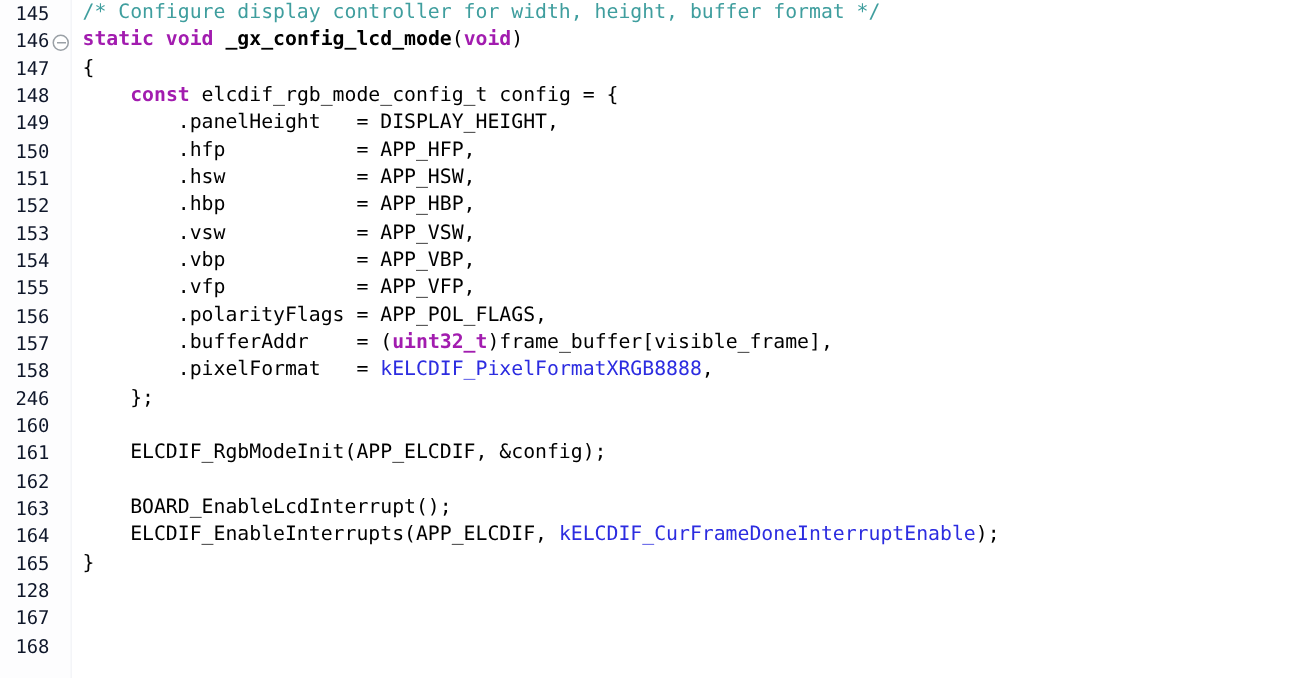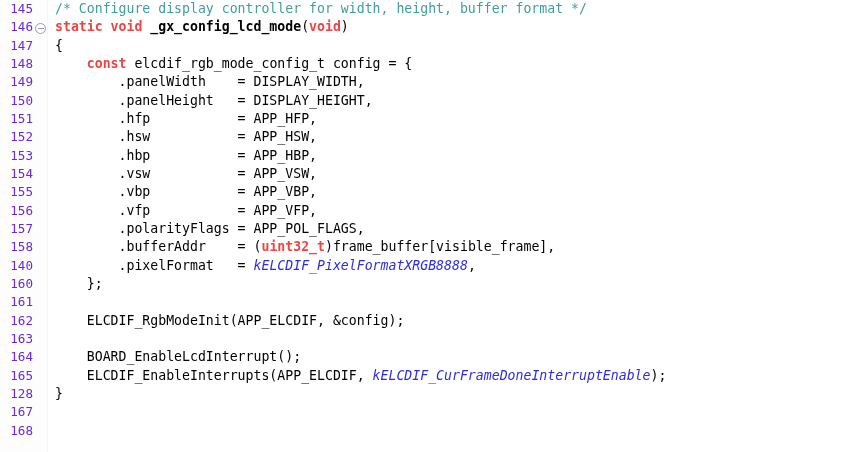--- a/index.html
+++ b/index.html
@@ -57,21 +57,21 @@
     line-height: 18.33px;
     position: relative;
     font-size: 12.6px;
     font-family: "DejaVu Sans Mono", "Liberation Mono", monospace;
   }
 
   .lineno {
     position: absolute;
     right: 14px;
     top: 0;
-    color: #6d28d9;
+    color: #0f172a;
     letter-spacing: 0px;
   }
 
   .fold-marker {
     position: absolute;
     right: 1px;
     top: 4.4px;
     width: 11px;
     height: 11px;
     border: 1px solid #9aa0a6;
@@ -90,23 +90,23 @@
   }
 
   .code-text {
     padding-left: 6px;
     display: block;
   }
 
   
   .t-plain    { color: #000000; }
   .t-comment  { color: #3f9e9e; }
-  .t-keyword  { color: #ef4444; font-weight: bold; }
+  .t-keyword  { color: #a21caf; font-weight: bold; }
   .t-fname    { color: #000000; font-weight: bold; text-align: center; }
-  .t-const    { color: #2c2ce0; font-style: italic; }
+  .t-const    { color: #2c2ce0; }
   .t-punct    { color: #000000; }
 </style>
 </head>
 <body>
 
 <div id="editor">
 
   <div id="gutter">
       <div class="gutter-line">
         <span class="lineno">145</span>
@@ -145,21 +145,21 @@
       <div class="gutter-line">
         <span class="lineno">156</span>
       </div>
       <div class="gutter-line">
         <span class="lineno">157</span>
       </div>
       <div class="gutter-line">
         <span class="lineno">158</span>
       </div>
       <div class="gutter-line">
-        <span class="lineno">140</span>
+        <span class="lineno">246</span>
       </div>
       <div class="gutter-line">
         <span class="lineno">160</span>
       </div>
       <div class="gutter-line">
         <span class="lineno">161</span>
       </div>
       <div class="gutter-line">
         <span class="lineno">162</span>
       </div>
@@ -181,21 +181,20 @@
       <div class="gutter-line">
         <span class="lineno">168</span>
       </div>
     </div>
 
   <div id="code-area">
       <div class="line"><span class="code-text"><span class="t-comment">/* Configure display controller for width, height, buffer format */</span></span></div>
       <div class="line"><span class="code-text"><span class="t-keyword">static void </span><span class="t-fname">_gx_config_lcd_mode</span><span class="t-punct">(</span><span class="t-keyword">void</span><span class="t-punct">)</span></span></div>
       <div class="line"><span class="code-text"><span class="t-plain">{</span></span></div>
       <div class="line"><span class="code-text"><span class="t-plain">    </span><span class="t-keyword">const</span><span class="t-plain"> elcdif_rgb_mode_config_t config = {</span></span></div>
-      <div class="line"><span class="code-text"><span class="t-plain">        .panelWidth    = DISPLAY_WIDTH,</span></span></div>
       <div class="line"><span class="code-text"><span class="t-plain">        .panelHeight   = DISPLAY_HEIGHT,</span></span></div>
       <div class="line"><span class="code-text"><span class="t-plain">        .hfp           = APP_HFP,</span></span></div>
       <div class="line"><span class="code-text"><span class="t-plain">        .hsw           = APP_HSW,</span></span></div>
       <div class="line"><span class="code-text"><span class="t-plain">        .hbp           = APP_HBP,</span></span></div>
       <div class="line"><span class="code-text"><span class="t-plain">        .vsw           = APP_VSW,</span></span></div>
       <div class="line"><span class="code-text"><span class="t-plain">        .vbp           = APP_VBP,</span></span></div>
       <div class="line"><span class="code-text"><span class="t-plain">        .vfp           = APP_VFP,</span></span></div>
       <div class="line"><span class="code-text"><span class="t-plain">        .polarityFlags = APP_POL_FLAGS,</span></span></div>
       <div class="line"><span class="code-text"><span class="t-plain">        .bufferAddr    = (</span><span class="t-keyword">uint32_t</span><span class="t-plain">)frame_buffer[visible_frame],</span></span></div>
       <div class="line"><span class="code-text"><span class="t-plain">        .pixelFormat   = </span><span class="t-const">kELCDIF_PixelFormatXRGB8888</span><span class="t-plain">,</span></span></div>

